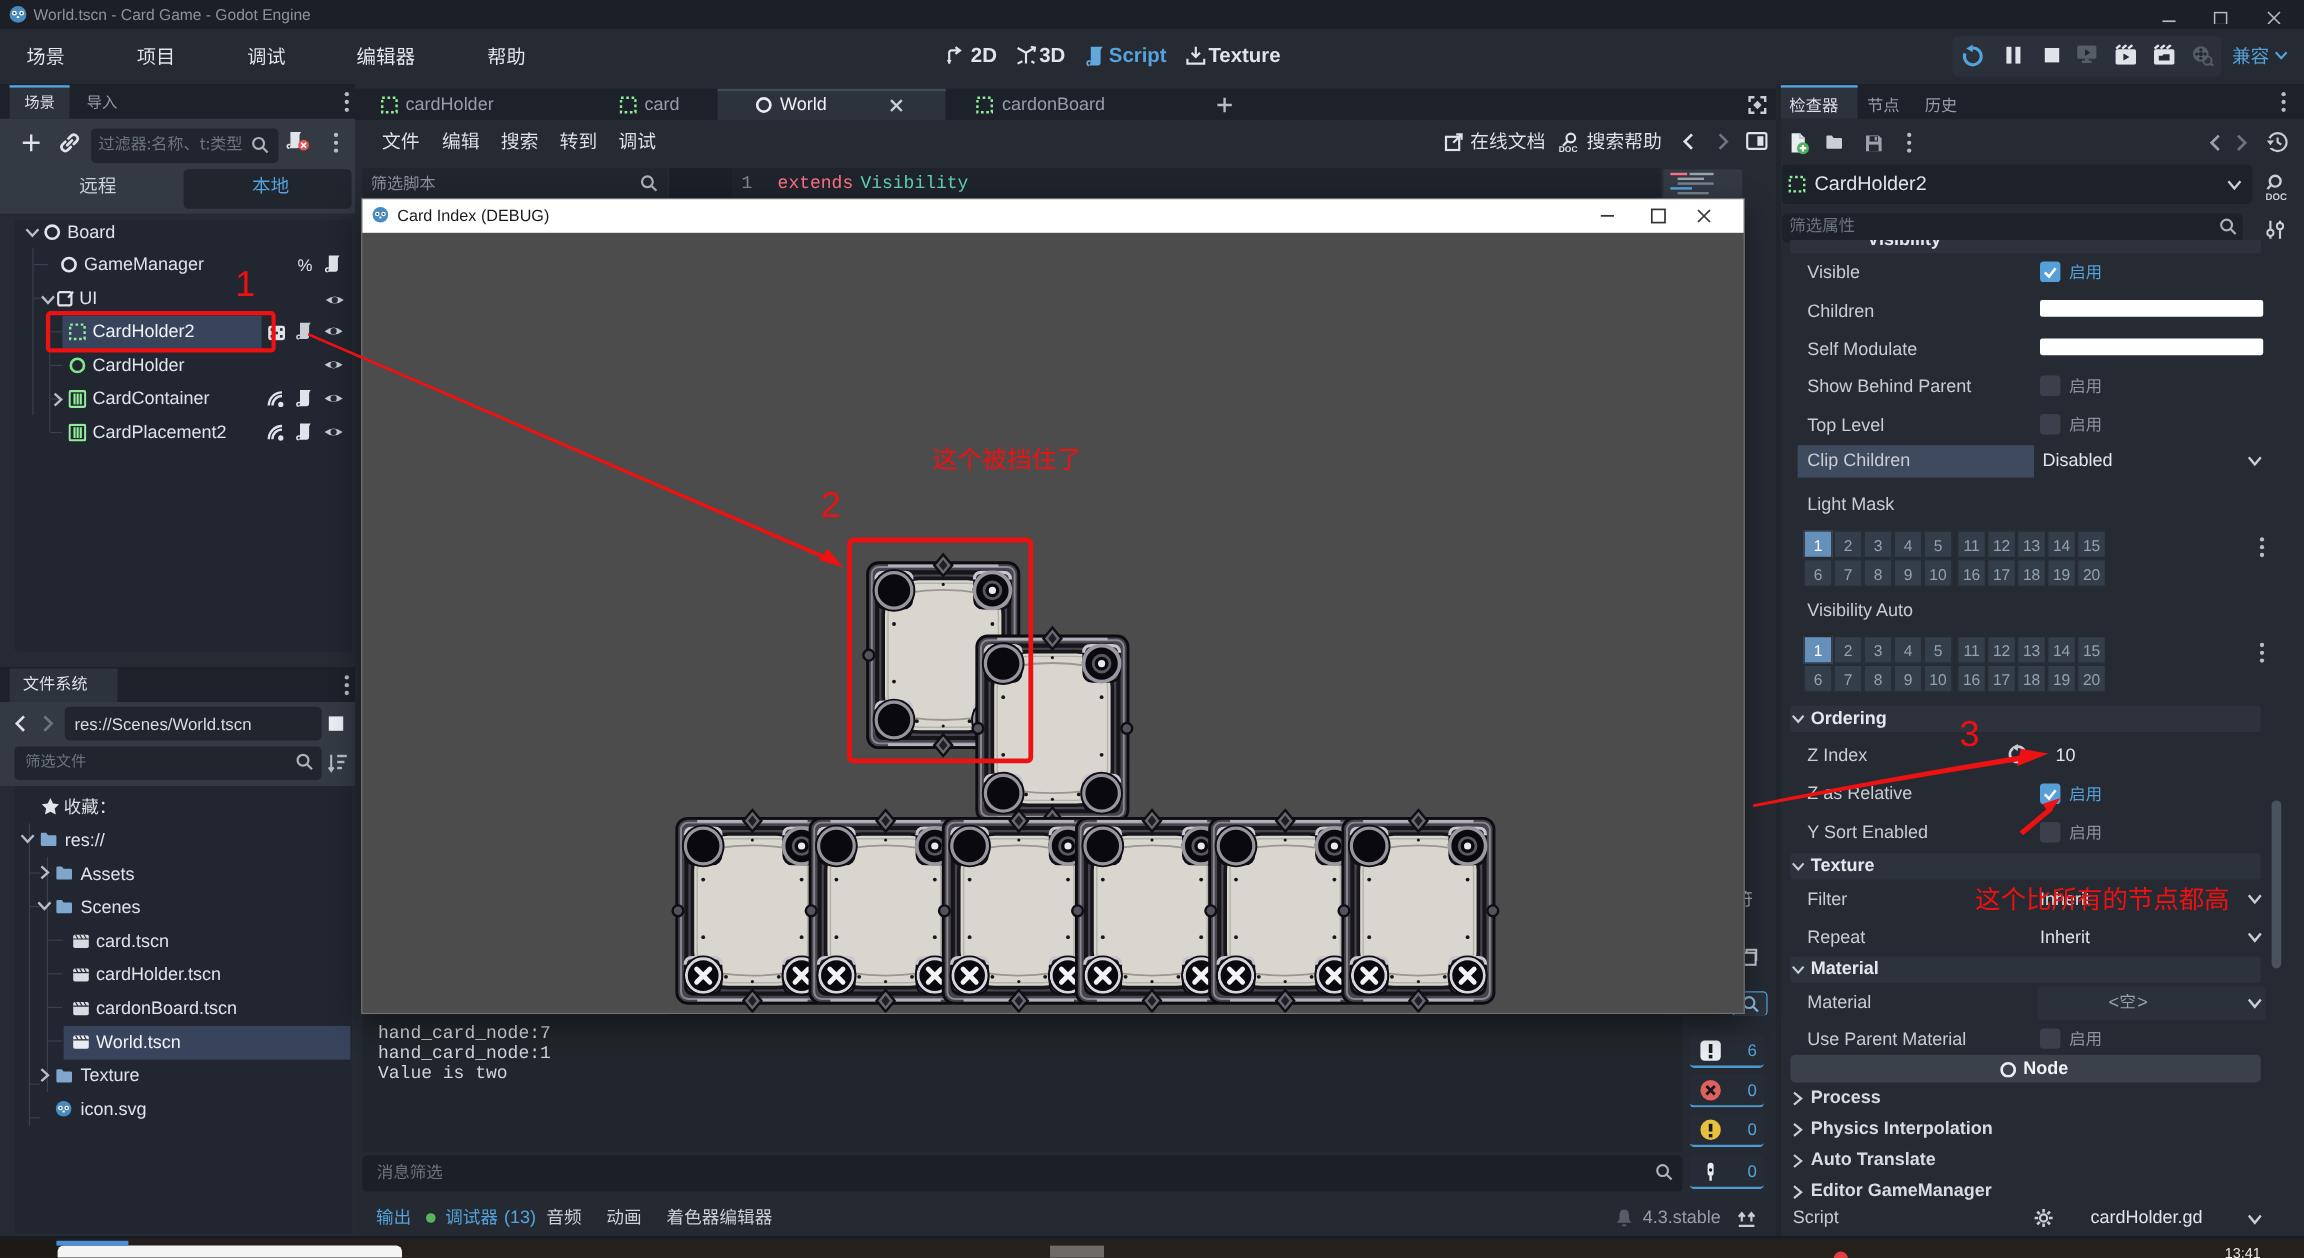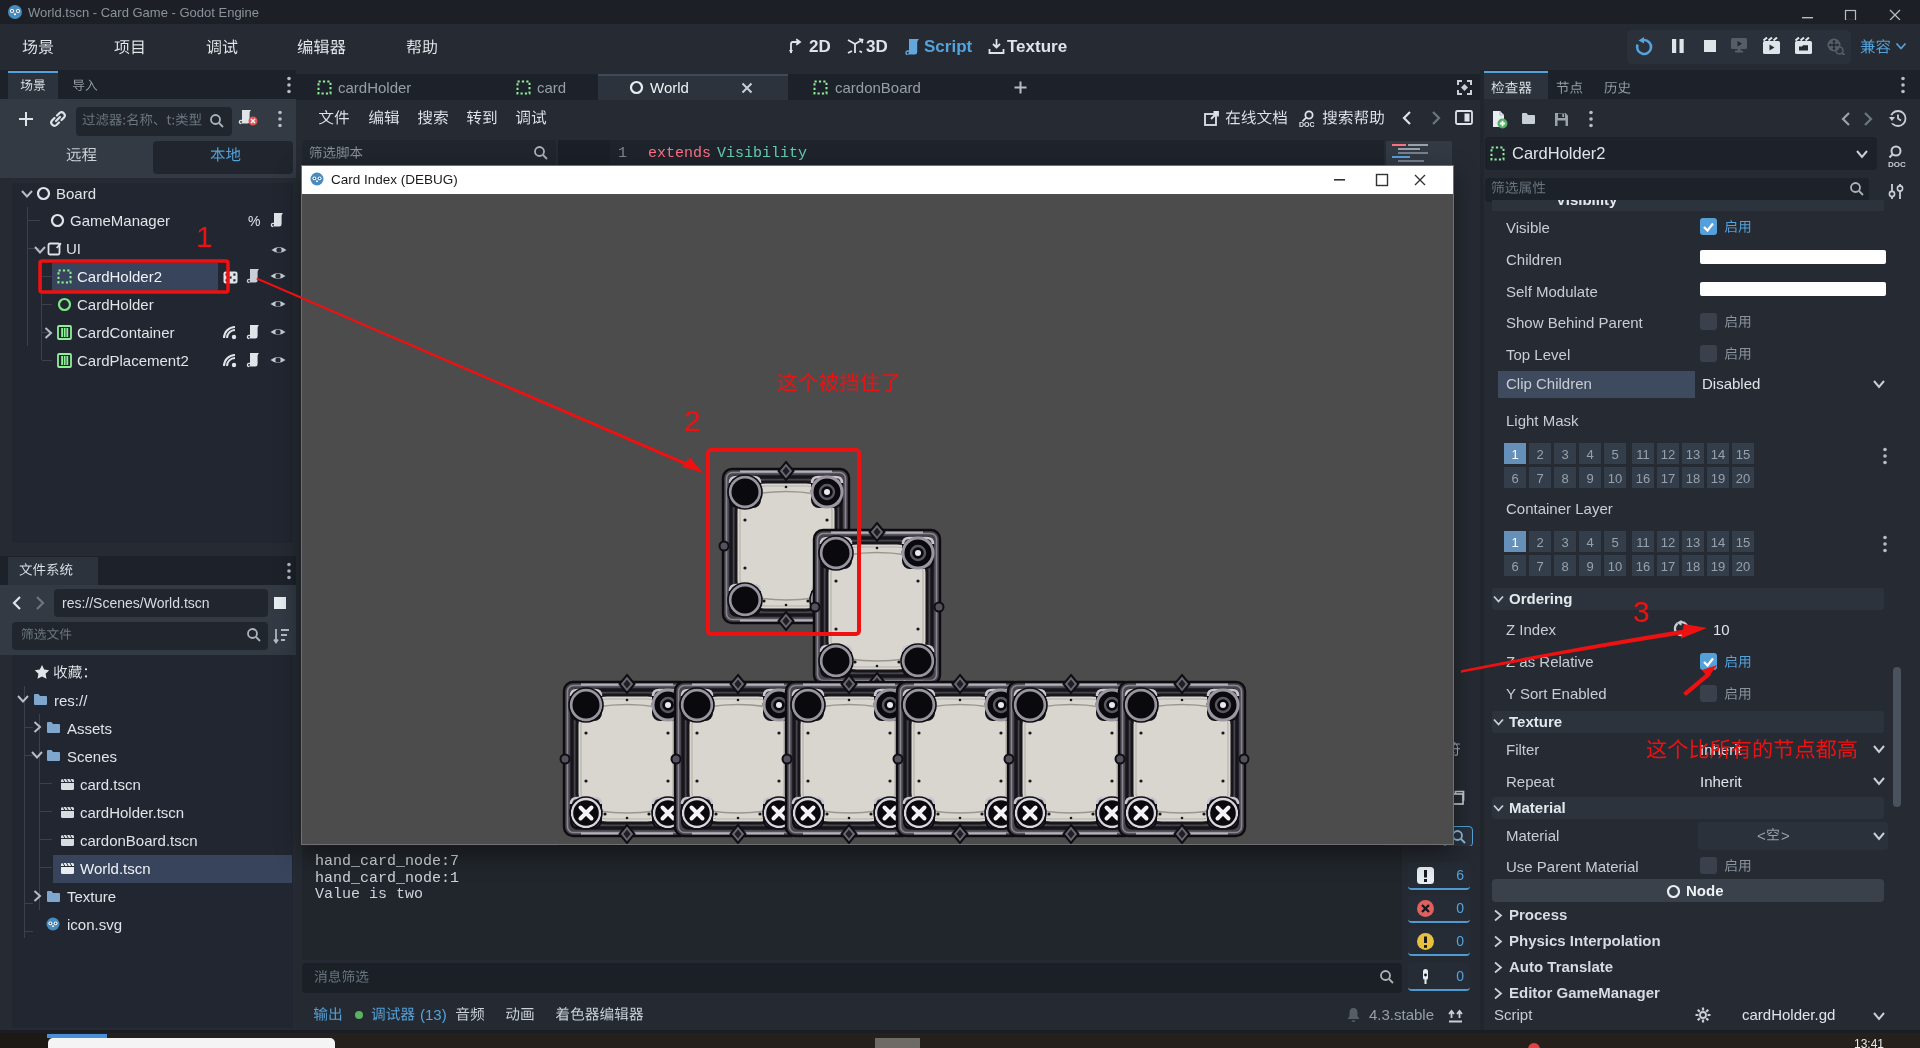--- a/index.html
+++ b/index.html
@@ -681,21 +681,21 @@
 <div class="ab" style="left:1631px;top:466px;width:24px;height:23px;background:#343e4b;border:0.5px solid #262b33;font:13px 'Liberation Sans';color:#97a1ac;text-align:center;line-height:23px">16</div>
 <div class="ab" style="left:1656px;top:466px;width:24px;height:23px;background:#343e4b;border:0.5px solid #262b33;font:13px 'Liberation Sans';color:#97a1ac;text-align:center;line-height:23px">17</div>
 <div class="ab" style="left:1681px;top:466px;width:24px;height:23px;background:#343e4b;border:0.5px solid #262b33;font:13px 'Liberation Sans';color:#97a1ac;text-align:center;line-height:23px">18</div>
 <div class="ab" style="left:1706px;top:466px;width:24px;height:23px;background:#343e4b;border:0.5px solid #262b33;font:13px 'Liberation Sans';color:#97a1ac;text-align:center;line-height:23px">19</div>
 <div class="ab" style="left:1731px;top:466px;width:24px;height:23px;background:#343e4b;border:0.5px solid #262b33;font:13px 'Liberation Sans';color:#97a1ac;text-align:center;line-height:23px">20</div>
 <svg class="ab" style="left:1882px;top:447px;" width="6" height="18" viewBox="0 0 6 18">
     <circle cx="3" cy="2.5" r="1.8" fill="#b6bdc5"></circle>
     <circle cx="3" cy="9" r="1.8" fill="#b6bdc5"></circle>
     <circle cx="3" cy="15.5" r="1.8" fill="#b6bdc5"></circle>
   </svg>
-<div class="ab" style="left:1506px;top:500px;font:400 15px &quot;Liberation Sans&quot;, sans-serif;color:#c7cdd3;letter-spacing:0;white-space:pre;">Container Layer</div>
+<div class="ab" style="left:1506px;top:500px;font:400 15px &quot;Liberation Sans&quot;, sans-serif;color:#c7cdd3;letter-spacing:0;white-space:pre;">Visibility Auto</div>
 <div class="ab" style="left:1503px;top:530px;width:24px;height:23px;background:#6590ba;border:0.5px solid #262b33;font:13px 'Liberation Sans';color:#fff;text-align:center;line-height:23px">1</div>
 <div class="ab" style="left:1528px;top:530px;width:24px;height:23px;background:#343e4b;border:0.5px solid #262b33;font:13px 'Liberation Sans';color:#97a1ac;text-align:center;line-height:23px">2</div>
 <div class="ab" style="left:1553px;top:530px;width:24px;height:23px;background:#343e4b;border:0.5px solid #262b33;font:13px 'Liberation Sans';color:#97a1ac;text-align:center;line-height:23px">3</div>
 <div class="ab" style="left:1578px;top:530px;width:24px;height:23px;background:#343e4b;border:0.5px solid #262b33;font:13px 'Liberation Sans';color:#97a1ac;text-align:center;line-height:23px">4</div>
 <div class="ab" style="left:1603px;top:530px;width:24px;height:23px;background:#343e4b;border:0.5px solid #262b33;font:13px 'Liberation Sans';color:#97a1ac;text-align:center;line-height:23px">5</div>
 <div class="ab" style="left:1631px;top:530px;width:24px;height:23px;background:#343e4b;border:0.5px solid #262b33;font:13px 'Liberation Sans';color:#97a1ac;text-align:center;line-height:23px">11</div>
 <div class="ab" style="left:1656px;top:530px;width:24px;height:23px;background:#343e4b;border:0.5px solid #262b33;font:13px 'Liberation Sans';color:#97a1ac;text-align:center;line-height:23px">12</div>
 <div class="ab" style="left:1681px;top:530px;width:24px;height:23px;background:#343e4b;border:0.5px solid #262b33;font:13px 'Liberation Sans';color:#97a1ac;text-align:center;line-height:23px">13</div>
 <div class="ab" style="left:1706px;top:530px;width:24px;height:23px;background:#343e4b;border:0.5px solid #262b33;font:13px 'Liberation Sans';color:#97a1ac;text-align:center;line-height:23px">14</div>
 <div class="ab" style="left:1731px;top:530px;width:24px;height:23px;background:#343e4b;border:0.5px solid #262b33;font:13px 'Liberation Sans';color:#97a1ac;text-align:center;line-height:23px">15</div>

